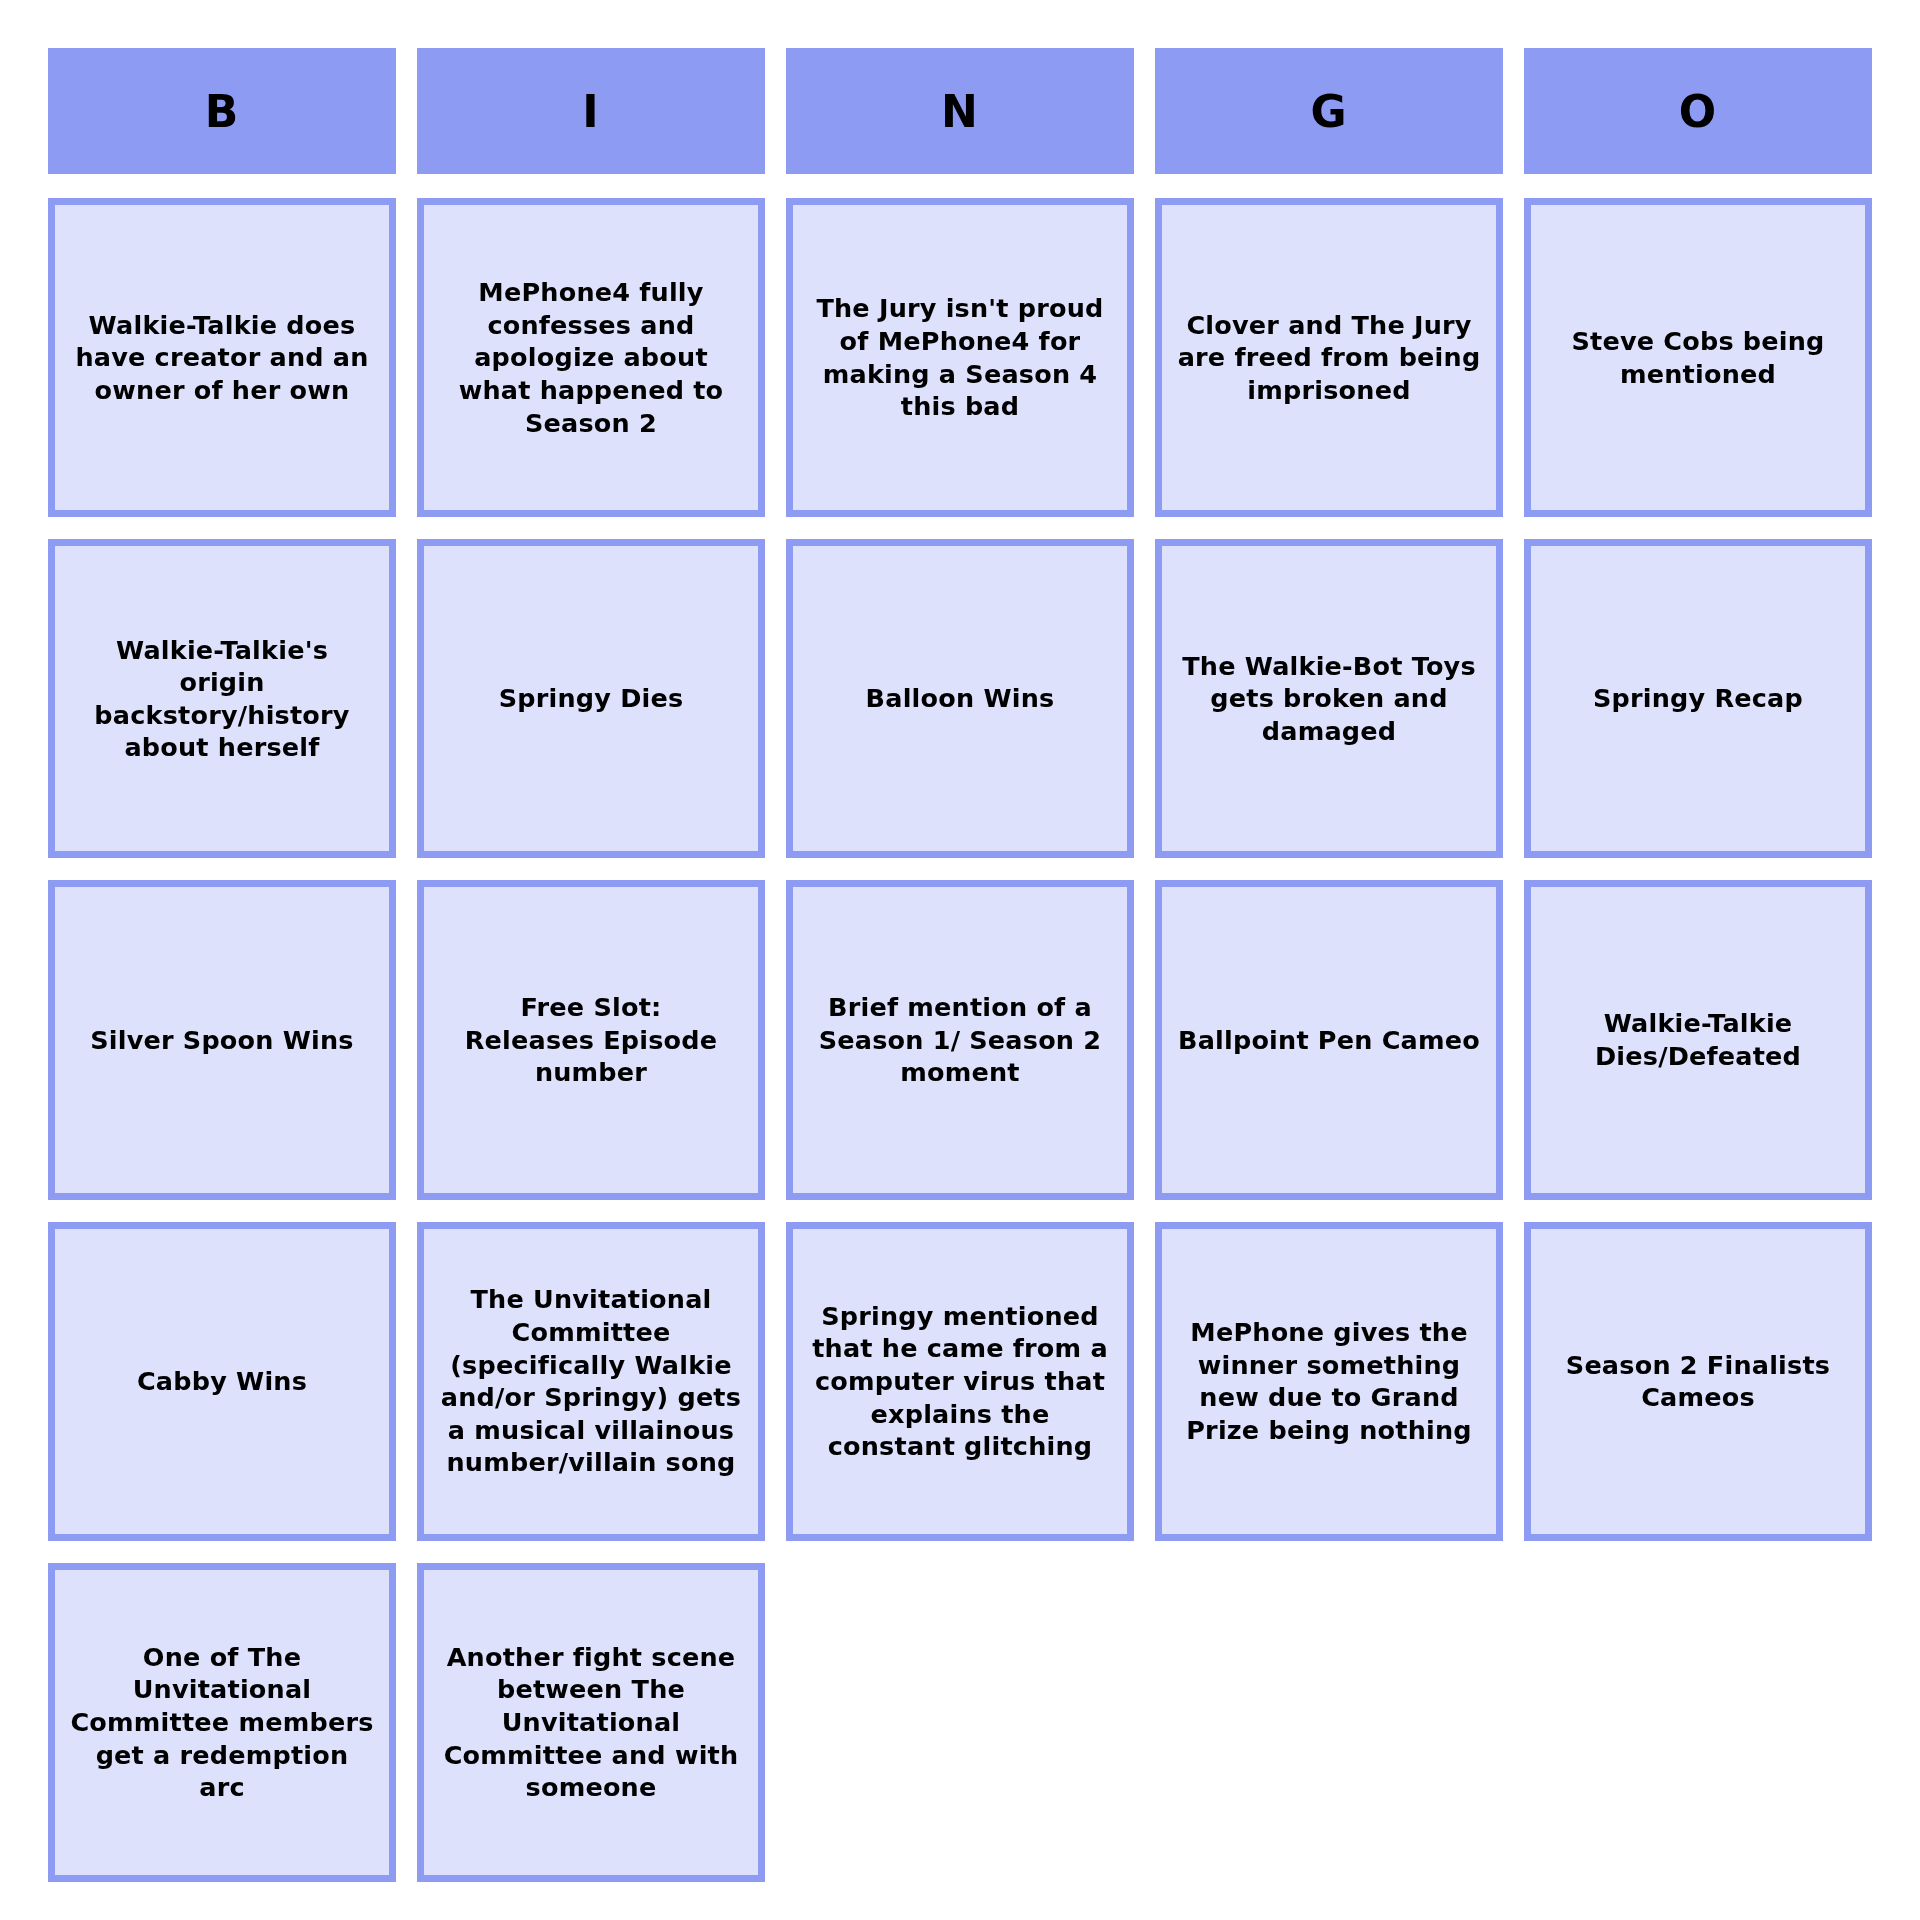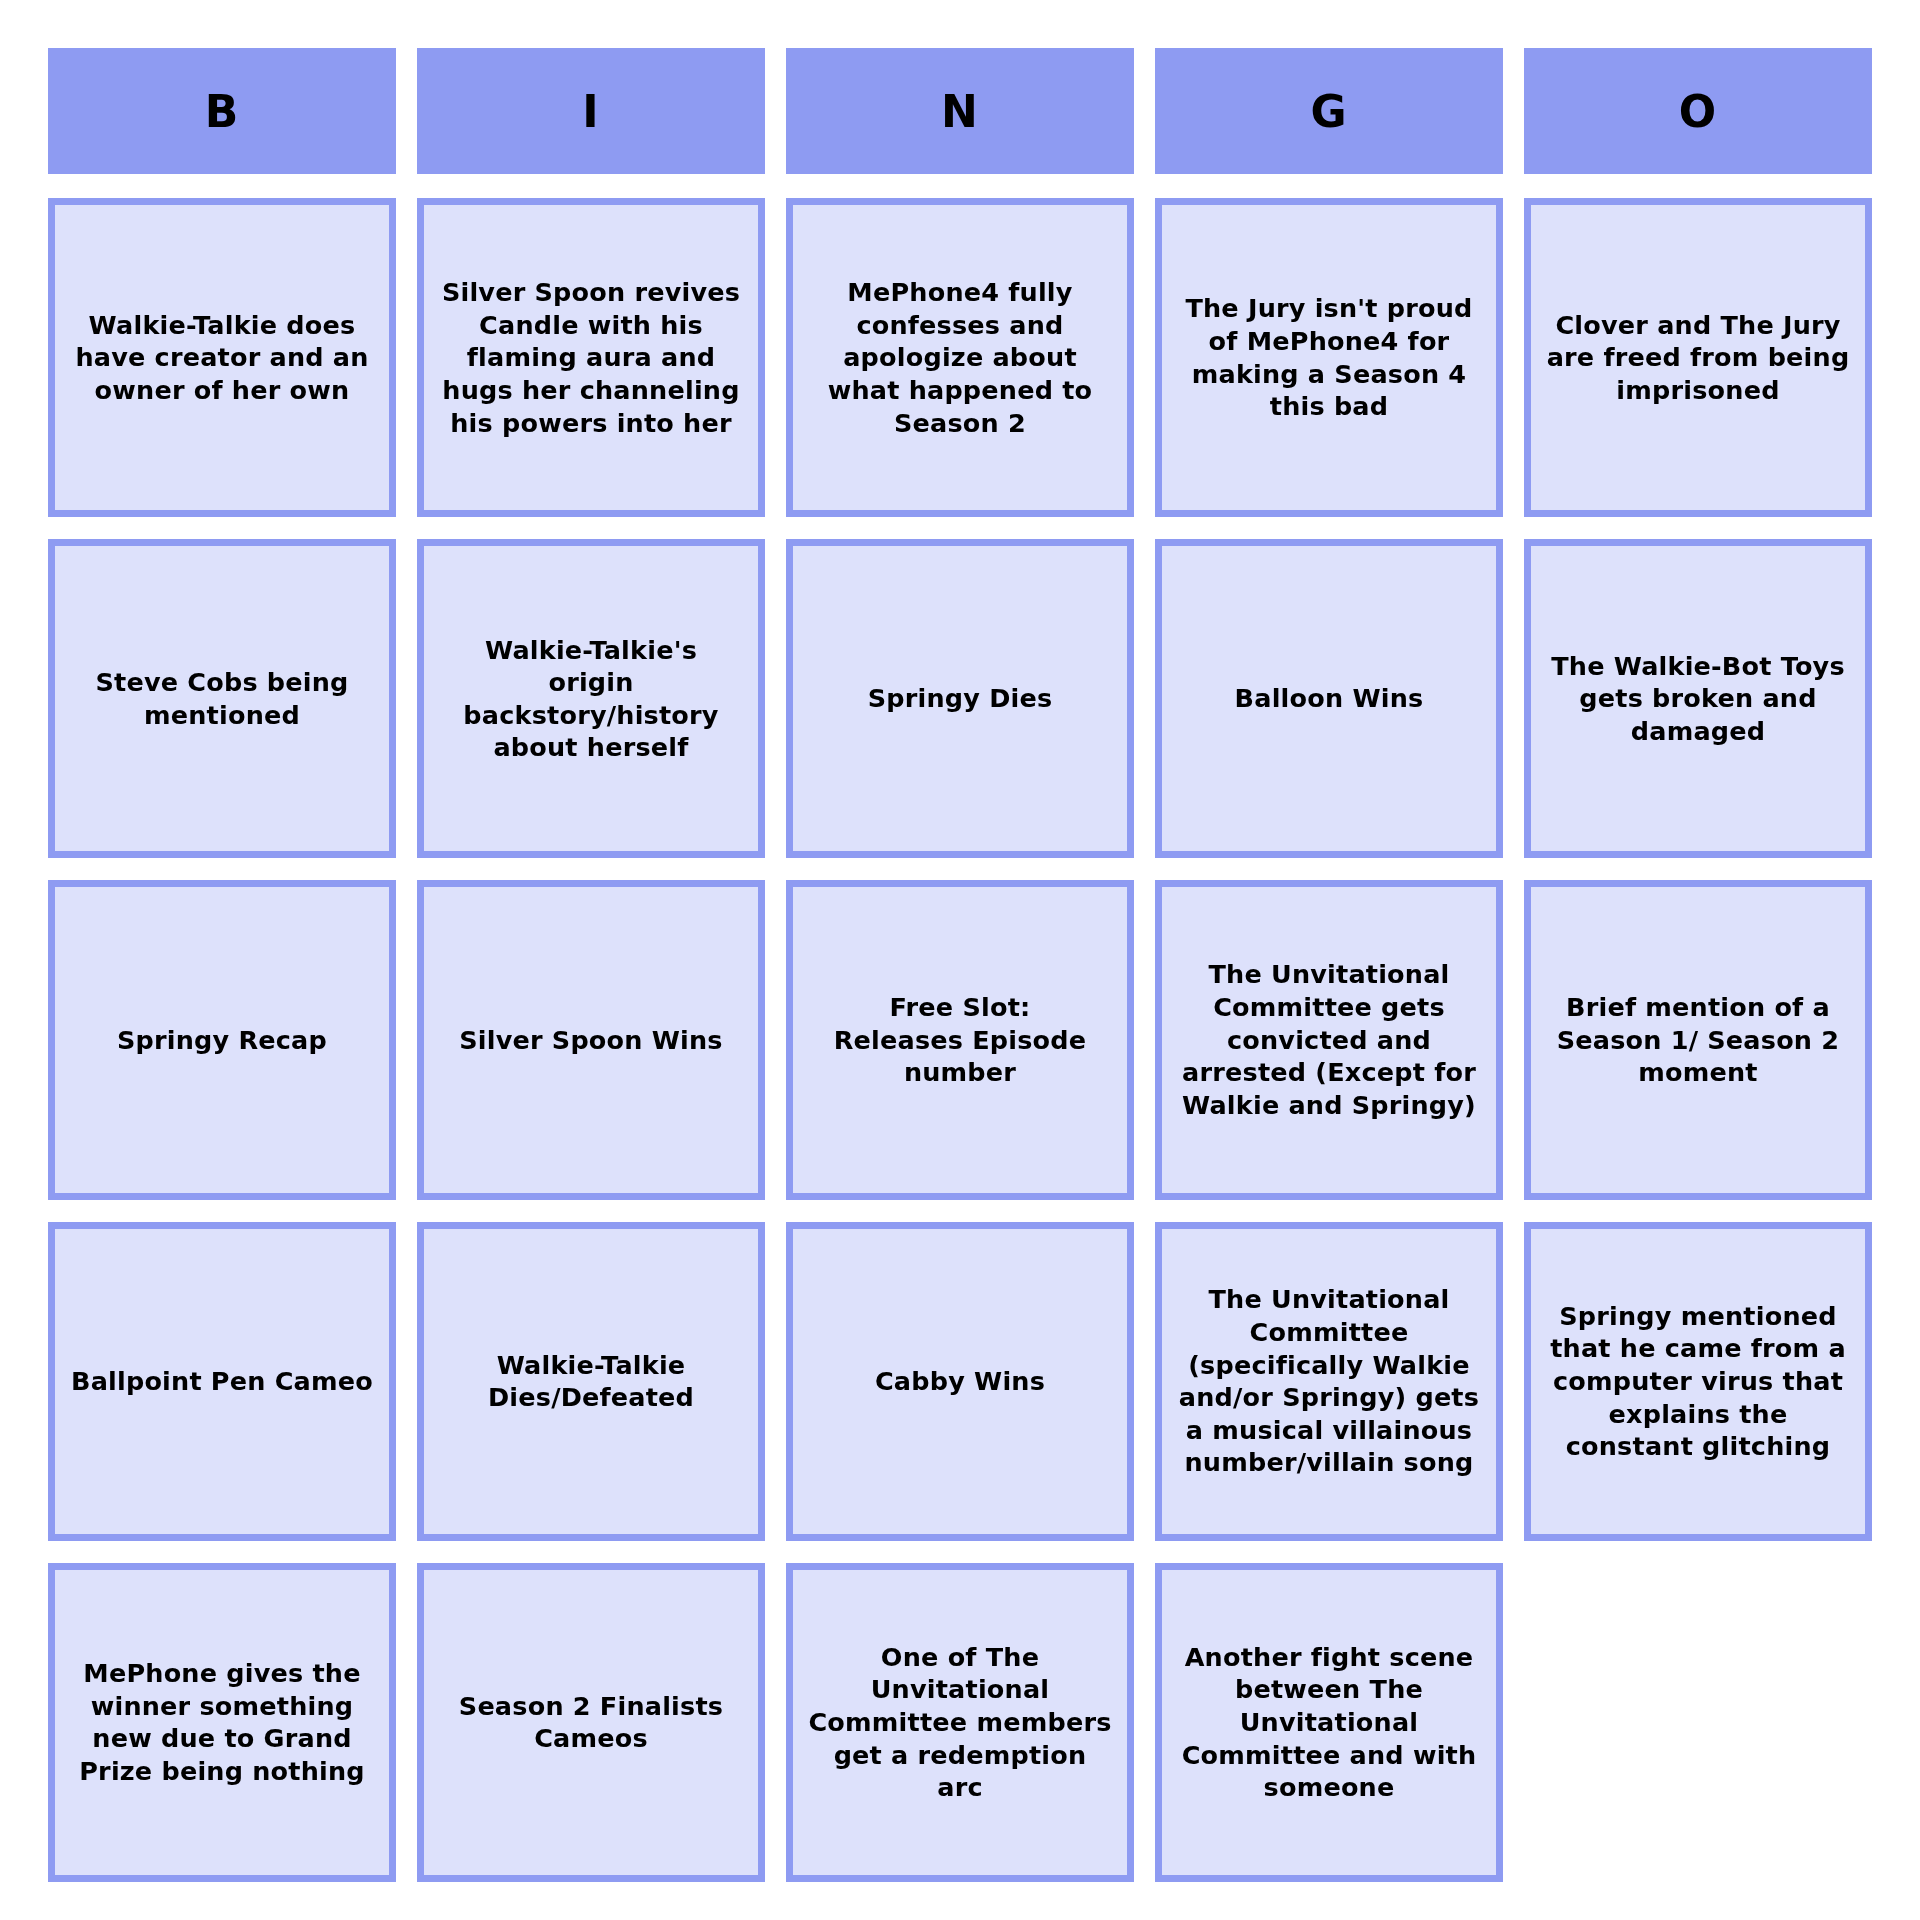--- a/index.html
+++ b/index.html
@@ -87,23 +87,20 @@
     <div class="header-cell">
         <span>O</span>
       </div>
   </div>
 
   <div class="grid">
     <div class="cell">
         <span class="cell-text">Walkie-Talkie does have creator and an owner of her own</span>
       </div>
     <div class="cell">
-        <span class="cell-text">Silver Spoon revives Candle with his flaming aura and hugs her channeling his powers into her</span>
-      </div>
-    <div class="cell">
         <span class="cell-text">MePhone4 fully confesses and apologize about what happened to Season 2</span>
       </div>
     <div class="cell">
         <span class="cell-text">The Jury isn't proud of MePhone4 for making a Season 4 this bad</span>
       </div>
     <div class="cell">
         <span class="cell-text">Clover and The Jury are freed from being imprisoned</span>
       </div>
 
     <div class="cell">
@@ -124,23 +121,20 @@
 
     <div class="cell">
         <span class="cell-text">Springy Recap</span>
       </div>
     <div class="cell">
         <span class="cell-text">Silver Spoon Wins</span>
       </div>
     <div class="cell">
         <span class="cell-text">Free Slot:
 Releases Episode number</span>
-      </div>
-    <div class="cell">
-        <span class="cell-text">The Unvitational Committee gets convicted and arrested (Except for Walkie and Springy)</span>
       </div>
     <div class="cell">
         <span class="cell-text">Brief mention of a Season 1/ Season 2 moment</span>
       </div>
 
     <div class="cell">
         <span class="cell-text">Ballpoint Pen Cameo</span>
       </div>
     <div class="cell">
         <span class="cell-text">Walkie-Talkie Dies/Defeated</span>

